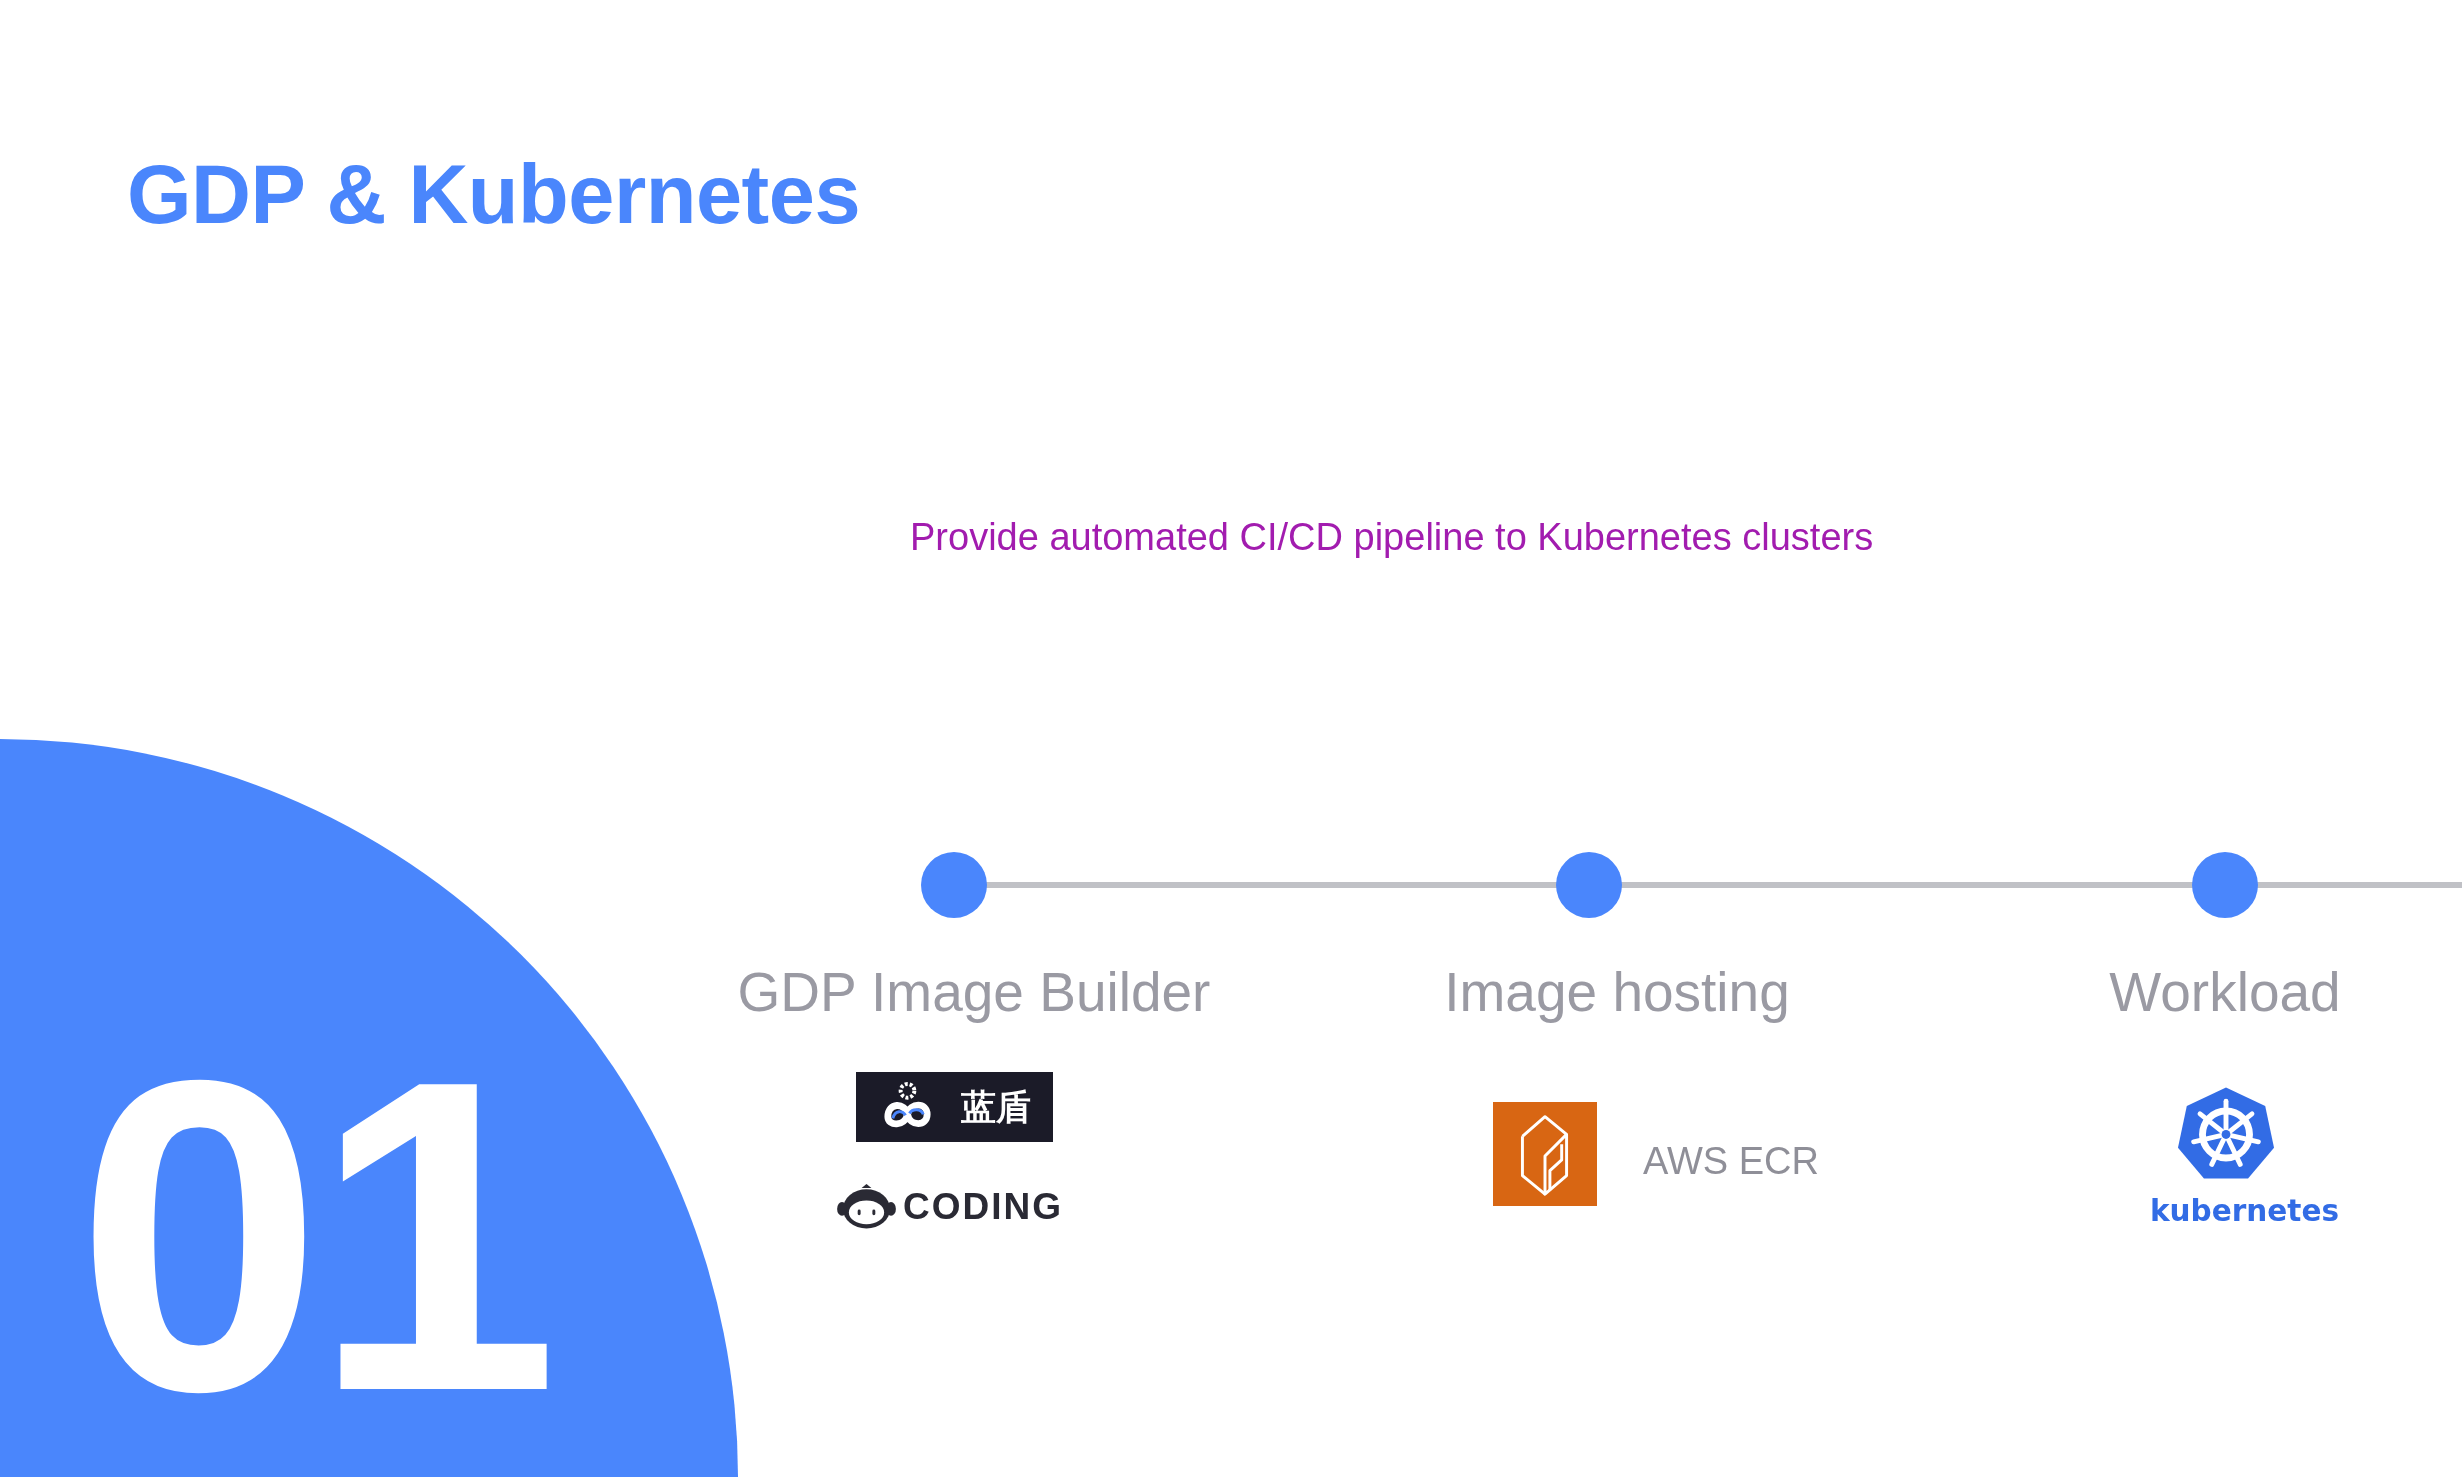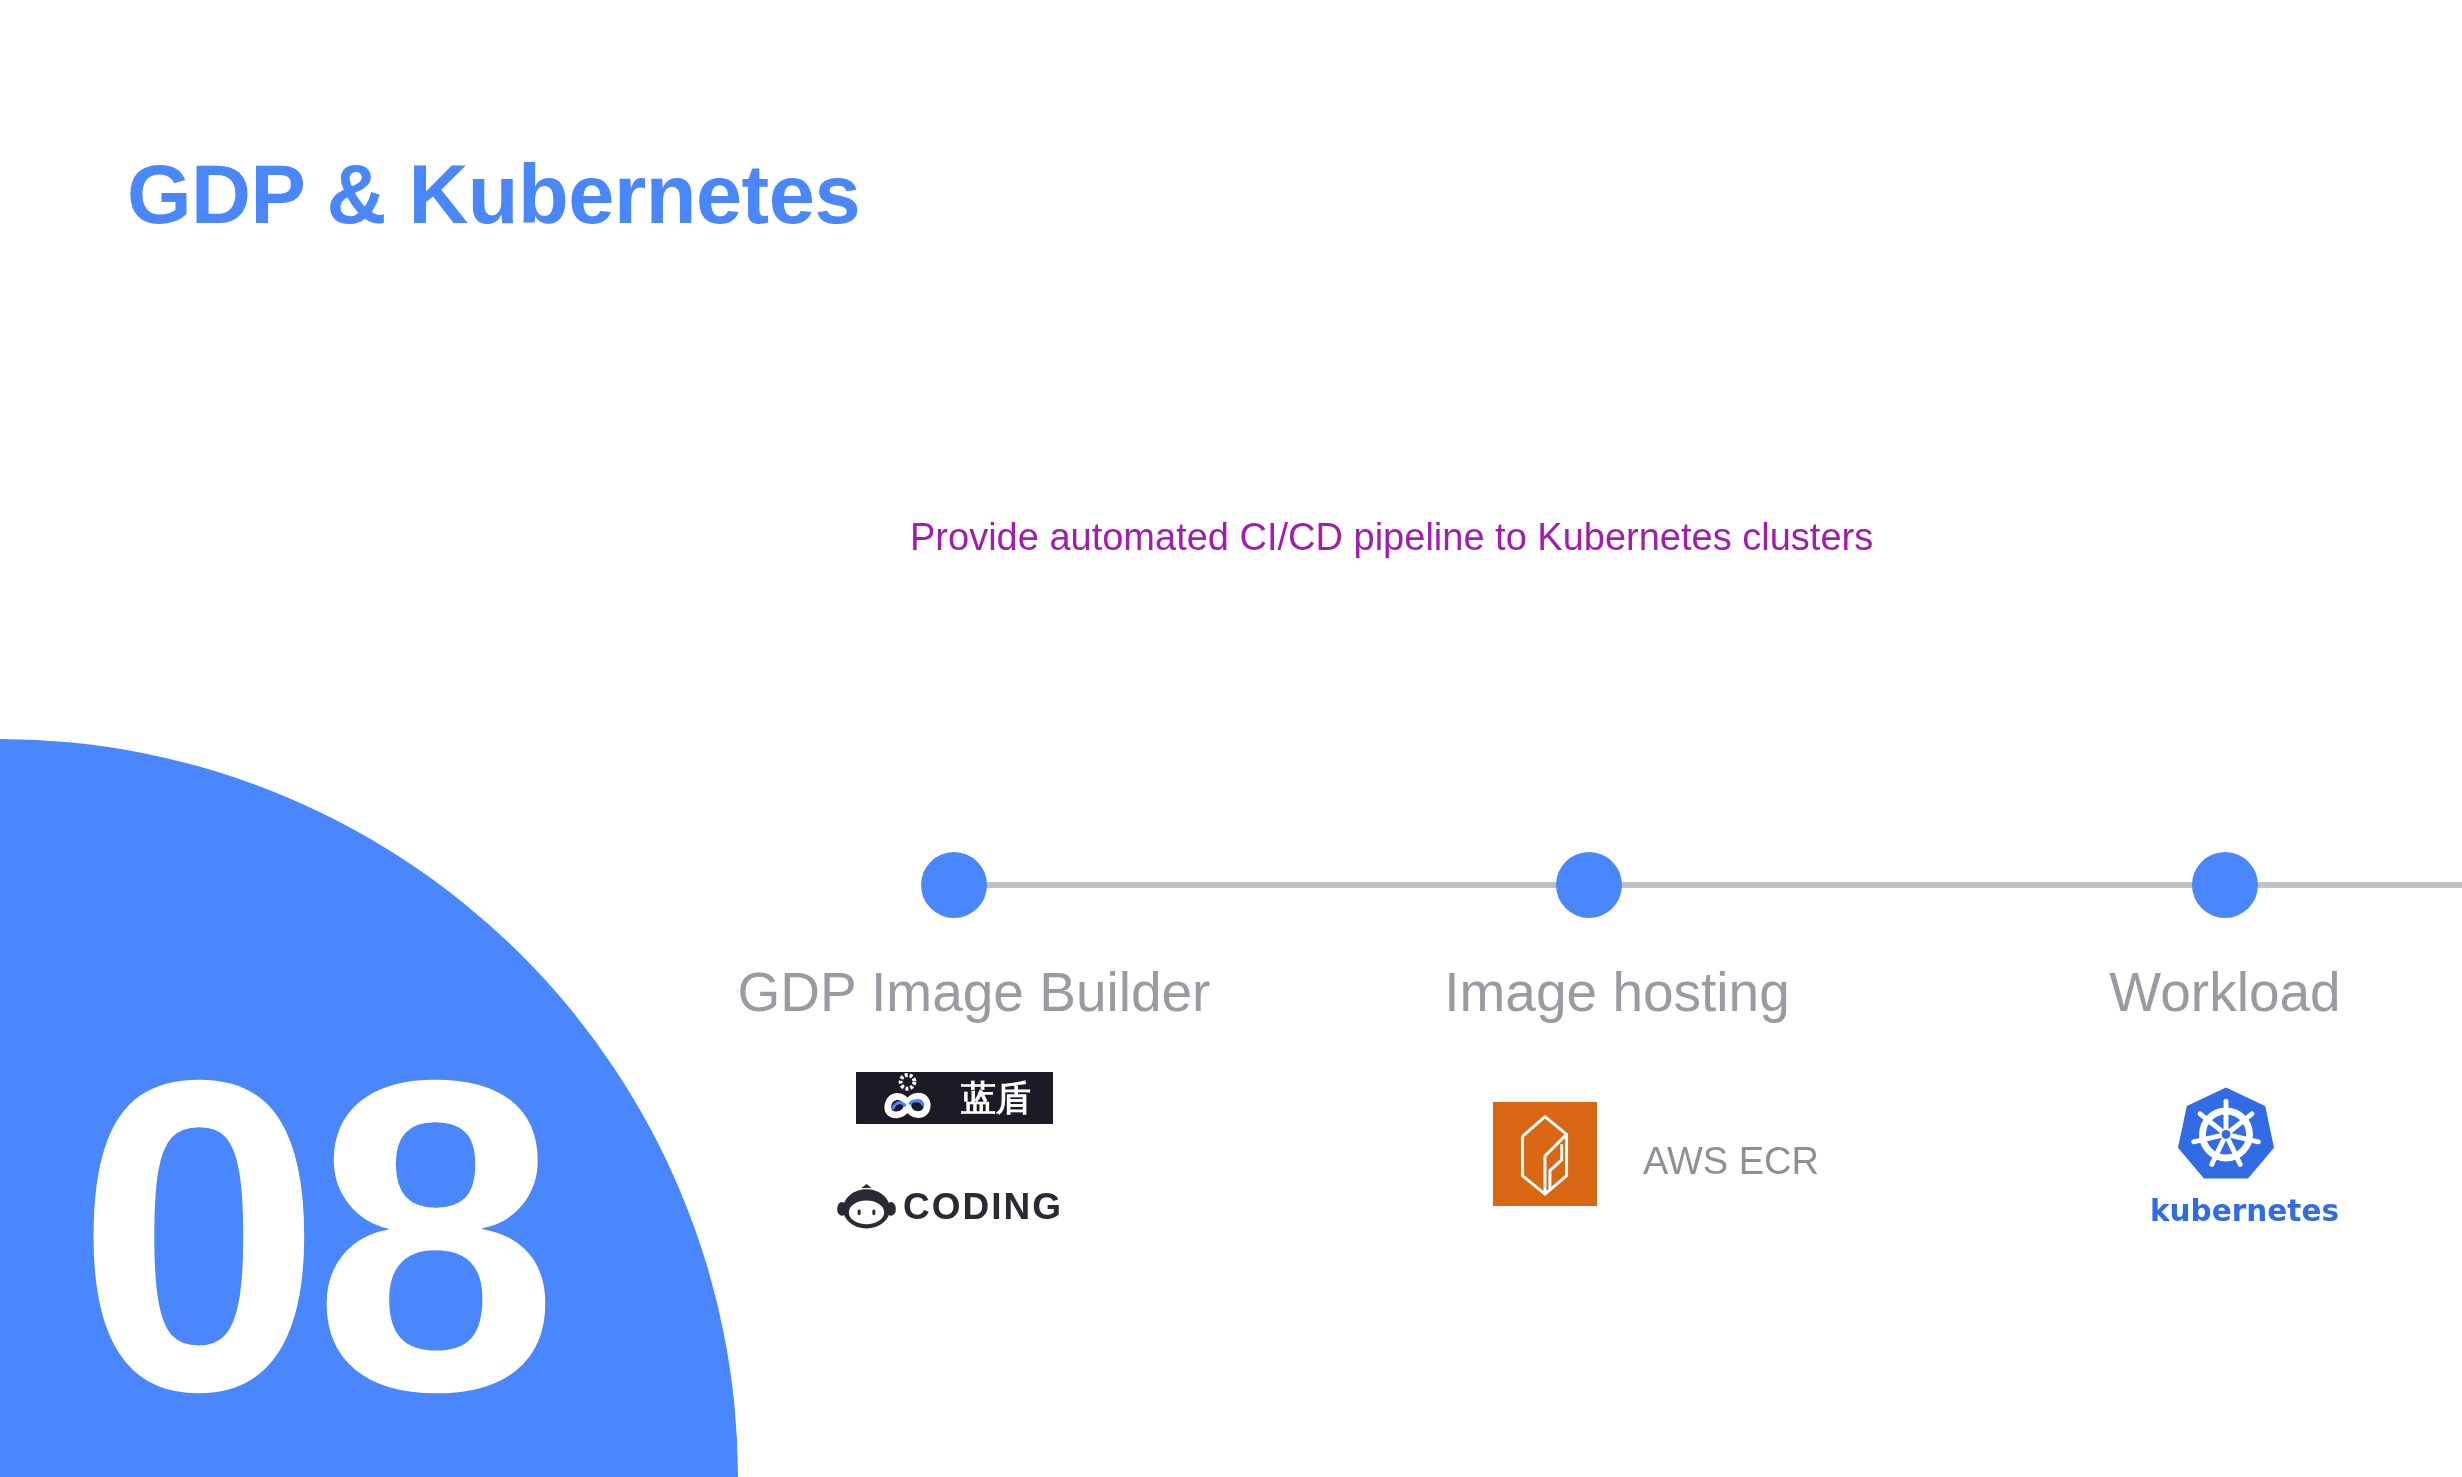--- a/index.html
+++ b/index.html
@@ -4,37 +4,37 @@
 <style>
   html, body { margin:0; padding:0; }
   body { width:2626px; height:1477px; position:relative; overflow:hidden; background:#ffffff; font-family:"Liberation Sans", sans-serif; }
   .title { position:absolute; left:127px; top:153px; font-size:83px; font-weight:bold; color:#4a86fc; line-height:1; letter-spacing:-0.5px;text-align:right; }
   .subtitle { position:absolute; left:910px; top:518px; font-size:38px; color:#a21caf; line-height:1; }
   .quarter { position:absolute; left:-739px; top:739px; width:1477px; height:1477px; border-radius:50%; background:#4a86fc; }
   .big-num { position:absolute; left:76px; top:1014px; font-size:443px; font-weight:bold; color:#ffffff; line-height:1; letter-spacing:-9.8px; }
   .timeline-line { position:absolute; left:955px; top:882px; width:1671px; height:5.9px; background:#c0c1c6; }
   .dot { position:absolute; width:66px; height:66px; border-radius:50%; background:#4a86fc; top:852px; }
   .step-label { position:absolute; top:965px; font-size:55px; color:#9a9aa3; white-space:nowrap; transform:translateX(-50%); line-height:1; }
-  .logo-lanshield { position:absolute; left:856px; top:1072px; width:197px; height:52px; background:#1b1b28; display:flex; align-items:center; justify-content:center; gap:24px; }
+  .logo-lanshield { position:absolute; left:856px; top:1072px; width:197px; height:70px; background:#1b1b28; display:flex; align-items:center; justify-content:center; gap:24px; }
   .logo-lanshield .cn { color:#ffffff; font-size:35px; font-weight:bold; font-family:"DejaVu Sans", sans-serif; }
   .logo-coding { position:absolute; left:837px; top:1182px; display:flex; align-items:center; gap:7px; }
   .logo-coding .txt { font-size:37px; font-weight:bold; color:#2a2a34; letter-spacing:2px; }
   .ecr-box { position:absolute; left:1493px; top:1102px; width:104px; height:104px; background:#d86613; }
   .ecr-label { position:absolute; left:1643px; top:1140px; font-size:38px; color:#8f8f98; }
   .k8s-logo { position:absolute; left:2177px; top:1086px; width:98px; height:94px; }
   .k8s-word { position:absolute; left:2150px; top:1194px; font-size:29.5px; font-weight:bold; color:#326ce5; font-family:"DejaVu Sans", sans-serif; }
 </style>
 </head>
 <body>
 
 <div class="title">GDP &amp; Kubernetes</div>
 <div class="subtitle">Provide automated CI/CD pipeline to Kubernetes clusters</div>
 
 <div class="quarter"></div>
-<div class="big-num">08</div>
+<div class="big-num">01</div>
 
 <div class="timeline-line"></div>
 <div class="dot" style="left:921px"></div>
 <div class="dot" style="left:1556px"></div>
 <div class="dot" style="left:2192px"></div>
 
 <div class="step-label" style="left:974px">GDP Image Builder</div>
 <div class="step-label" style="left:1617px">Image hosting</div>
 <div class="step-label" style="left:2225px">Workload</div>
 

